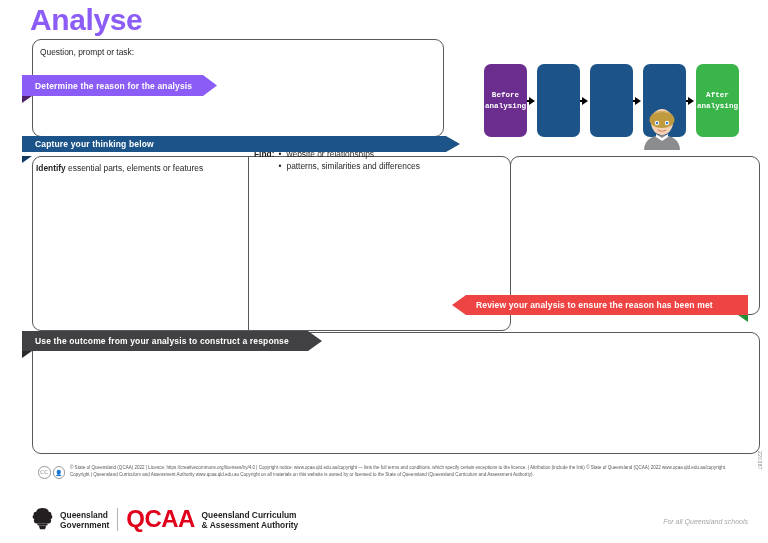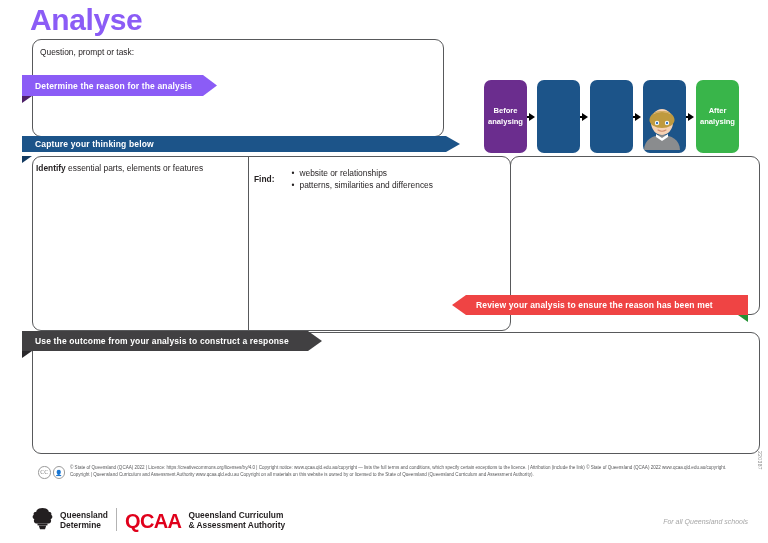--- a/index.html
+++ b/index.html
@@ -92,27 +92,27 @@
   }
   .field-label b { font-weight: bold; }
 
   #lbl-question { left: 40px; top: 47px; }
   #lbl-identify { left: 36px; top: 163px; }
   #lbl-determine{ left: 522px; top: 163px; }
 
   .find-wrap {
     position: absolute;
     left: 254px;
-    top: 167px;
+    top: 148px;
     font-size: 8.4px;
     line-height: 1.45;
     color: #231f20;
     display: flex;
-    align-items: center;
-    gap: 16px;
+    align-items: flex-start;
+    gap: 3px;
   }
   .find-wrap .find-key { font-weight: bold; }
   .find-wrap ul {
     margin: 0;
     padding: 0 0 0 9px;
     list-style: none;
   }
   .find-wrap li { position: relative; white-space: nowrap; }
   .find-wrap li::before {
     content: "\2022";
@@ -203,25 +203,26 @@
     left: 22px;
     top: 351px;
     border-left: 10px solid #2a292b;
     border-bottom: 7px solid transparent;
   }
 
   
   .flow {
     position: absolute;
     left: 484px;
-    top: 80px;
+    top: 64px;
     width: 276px;
     height: 73px;
     display: flex;
     align-items: flex-end;
+    font-family: Liberation Mono, monospace;
   }
   .flow-node {
     width: 43px;
     height: 73px;
     border-radius: 7px;
     display: flex;
     align-items: center;
     justify-content: center;
     text-align: center;
     color: #ffffff;
@@ -336,21 +337,21 @@
     line-height: 1.18;
     color: #231f20;
   }
   .logo-sep {
     width: 1px;
     height: 23px;
     background: #b3b3b3;
     margin: 0 8px 0 8px;
   }
   .qcaa-word {
-    font-size: 20px;
+    font-size: 24px;
     font-weight: bold;
     color: #e0001b;
     letter-spacing: -0.6px;
     line-height: 1;
     font-family: "Liberation Sans", sans-serif;
   }
   .qcaa-sub {
     font-size: 8.4px;
     font-weight: bold;
     line-height: 1.18;
@@ -449,21 +450,21 @@
   <div class="side-code">220387</div>
 
   <div class="logo-row">
     <svg class="qld-crest" viewBox="0 0 40 40">
       <path d="M20 3 C14 3 10 6 10 9 C7 9 5 11 6 14 C3 16 4 20 7 21 C5 24 7 28 10 28 L30 28 C33 28 35 24 33 21 C36 20 37 16 34 14 C35 11 33 9 30 9 C30 6 26 3 20 3 Z" fill="#231f20"></path>
       <rect x="12" y="28" width="16" height="3" fill="#231f20"></rect>
       <path d="M14 31 L26 31 L24 37 L16 37 Z" fill="#231f20"></path>
     </svg>
     <div class="qld-text">
       <div>Queensland</div>
-      <div>Determine</div>
+      <div>Government</div>
     </div>
     <div class="logo-sep"></div>
     <div class="qcaa-word">QCAA</div>
     <div class="qcaa-sub">
       <div>Queensland Curriculum</div>
       <div>&amp; Assessment Authority</div>
     </div>
   </div>
 
   <div class="tagline">For all Queensland schools</div>

